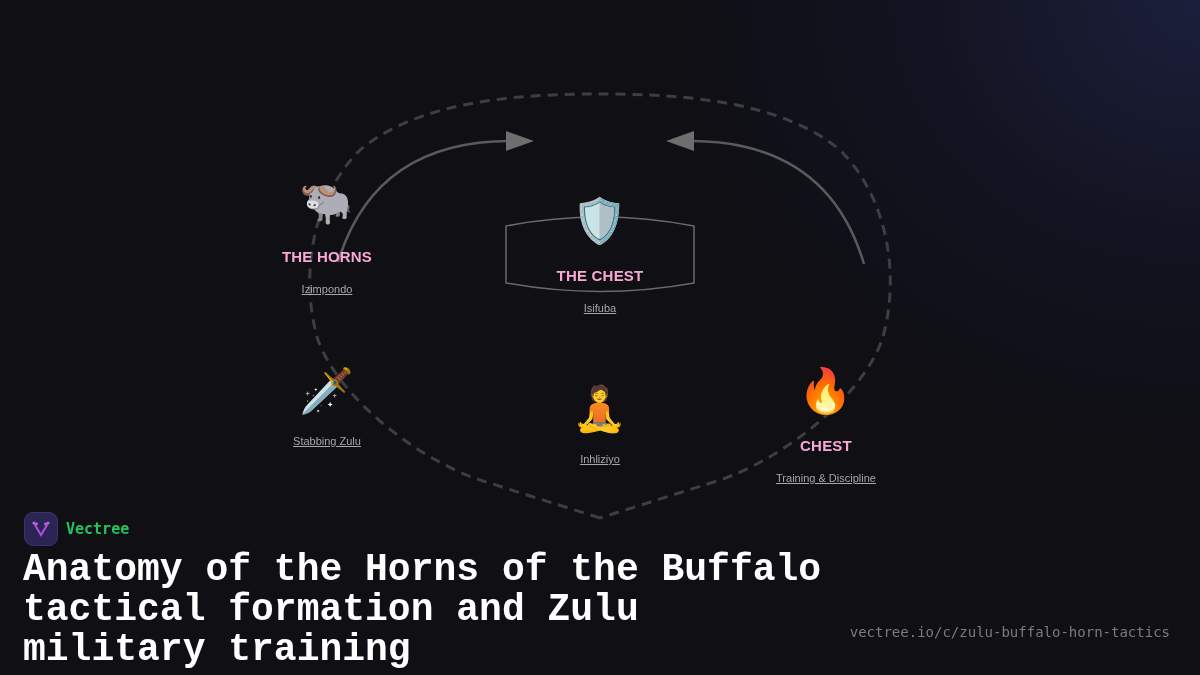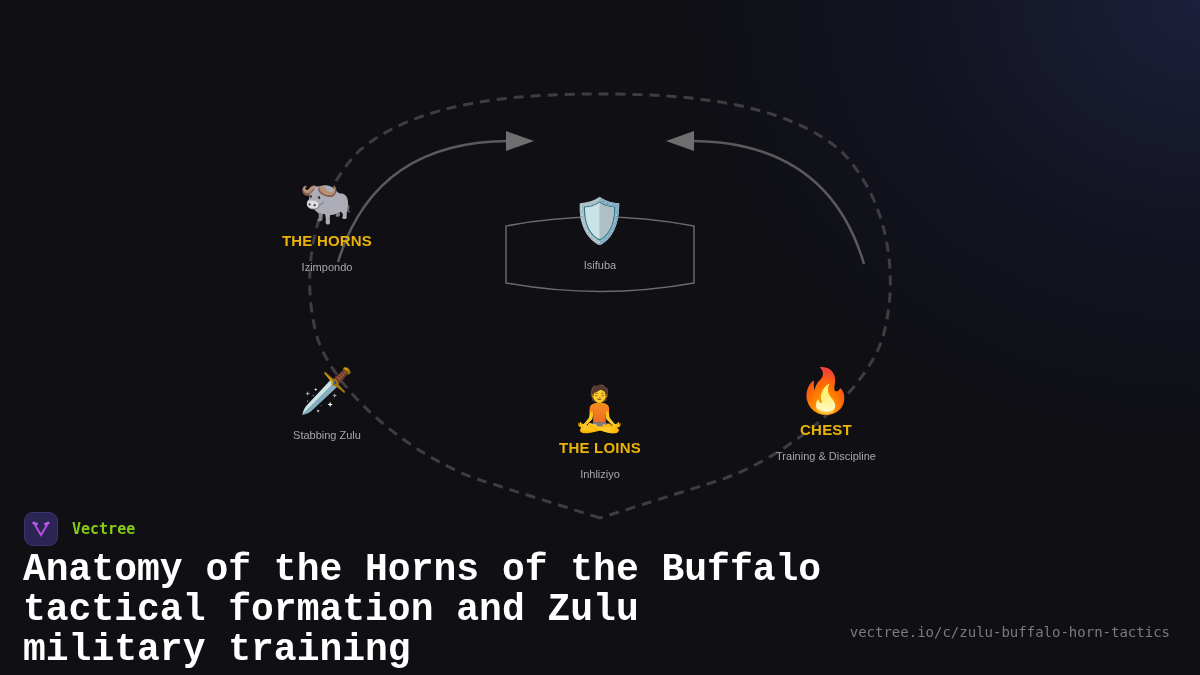--- a/index.html
+++ b/index.html
@@ -11,29 +11,29 @@
   .bg-glow {
     position: absolute; inset: 0;
     background: radial-gradient(ellipse 700px 600px at 1200px 0px, rgba(30,34,66,0.85) 0%, rgba(22,24,46,0.5) 40%, rgba(15,15,20,0) 75%);
   }
   svg.diagram { position: absolute; left: 0; top: 0; }
   .node {
     position: absolute; text-align: center; transform: translateX(-50%);
     width: 200px;
   }
   .node .emoji { font-size: 44px; line-height: 52px; height: 52px; }
-  .node .title { color: #eab308; font-weight: bold; font-size: 15px; margin-top: 4px; letter-spacing: 0.2px; }
-  .node .sub { color: #a8a8a8; font-size: 11px; margin-top: 12px; }
+  .node .title { color: #f9a8d4; font-weight: bold; font-size: 15px; margin-top: 20px; letter-spacing: 0.2px; }
+  .node .sub { color: #a8a8a8; font-size: 11px; margin-top: 18px; text-decoration: underline; }
   .brand { position: absolute; left: 24px; top: 512px; display: flex; align-items: center; }
   .brand-logo {
     width: 34px; height: 34px; border-radius: 9px; background: #2a2552;
     border: 1px solid #3a3570; box-sizing: border-box;
     display: flex; align-items: center; justify-content: center;
   }
-  .brand-name { color: #84cc16; font-family: "DejaVu Sans Mono", monospace; font-weight: bold; font-size: 15px; margin-left: 14px; }
+  .brand-name { color: #22c55e; font-family: "DejaVu Sans Mono", monospace; font-weight: bold; font-size: 15px; margin-left: 8px; }
   .main-title {
     position: absolute; left: 23px; top: 550px; width: 820px;
     color: #ffffff; font-family: "Liberation Mono", monospace; font-weight: bold;
     font-size: 38px; line-height: 40px; margin: 0;
   }
   .url {
     position: absolute; right: 30px; top: 624px;
     color: #7a7a80; font-family: "DejaVu Sans Mono", monospace; font-size: 14px;
   }
 </style>
@@ -52,31 +52,31 @@
 </svg>
 
 <div class="node" style="left:327px; top:176px;">
   <div class="emoji">🐃</div>
   <div class="title">THE HORNS</div>
   <div class="sub">Izimpondo</div>
 </div>
 
 <div class="node" style="left:600px; top:195px;">
   <div class="emoji">🛡️</div>
+  <div class="title">THE CHEST</div>
   <div class="sub">Isifuba</div>
 </div>
 
 <div class="node" style="left:327px; top:365px;">
   <div class="emoji">🗡️</div>
   <div class="sub">Stabbing Zulu</div>
 </div>
 
 <div class="node" style="left:600px; top:383px;">
   <div class="emoji">🧘</div>
-  <div class="title">THE LOINS</div>
   <div class="sub">Inhliziyo</div>
 </div>
 
 <div class="node" style="left:826px; top:365px;">
   <div class="emoji">🔥</div>
   <div class="title">CHEST</div>
   <div class="sub">Training &amp; Discipline</div>
 </div>
 
 <div class="brand">

